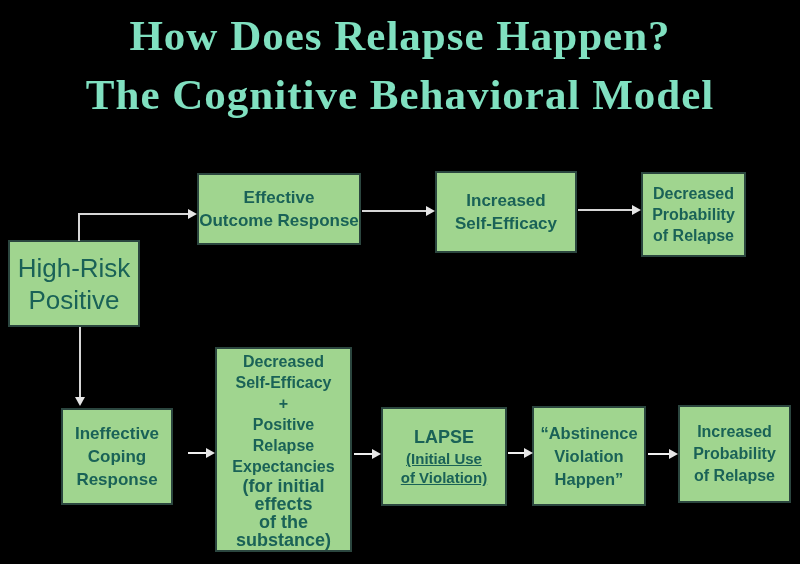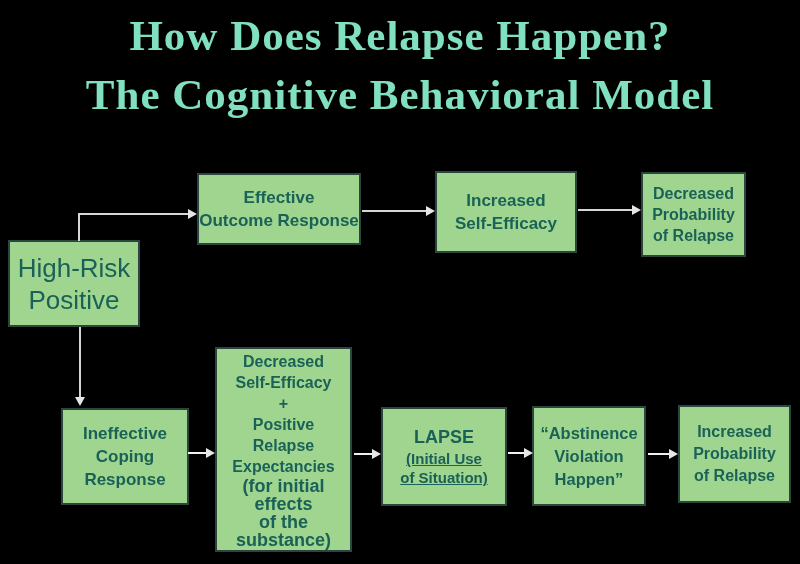--- a/index.html
+++ b/index.html
@@ -63,41 +63,41 @@
     <span>Increased</span>
     <span>Self-Efficacy</span>
   </div>
 
   <div class="box b-decprob" style="left:641px;top:172px;width:105px;height:85px">
     <span>Decreased</span>
     <span>Probability</span>
     <span>of Relapse</span>
   </div>
 
-  <div class="box b-ineffective" style="left:61px;top:408px;width:128px;height:97px">
+  <div class="box b-ineffective" style="left:61px;top:408px;width:112px;height:97px">
     <span>Ineffective</span>
     <span>Coping</span>
     <span>Response</span>
   </div>
 
   <div class="box b-decse" style="left:215px;top:347px;width:137px;height:205px">
     <span>Decreased</span>
     <span>Self-Efficacy</span>
     <span>+</span>
     <span>Positive</span>
     <span>Relapse</span>
     <span>Expectancies</span>
     <span class="sub">(for initial effects</span>
     <span class="sub">of the substance)</span>
   </div>
 
   <div class="box b-lapse" style="left:381px;top:407px;width:126px;height:99px">
     <span>LAPSE</span>
     <span class="sub">(Initial Use</span>
-    <span class="sub">of Situation)</span>
+    <span class="sub">of Violation)</span>
   </div>
 
   <div class="box b-ave" style="left:532px;top:406px;width:114px;height:100px">
     <span>“Abstinence</span>
     <span>Violation</span>
     <span>Happen”</span>
   </div>
 
   <div class="box b-incprob" style="left:678px;top:405px;width:113px;height:98px">
     <span>Increased</span>

